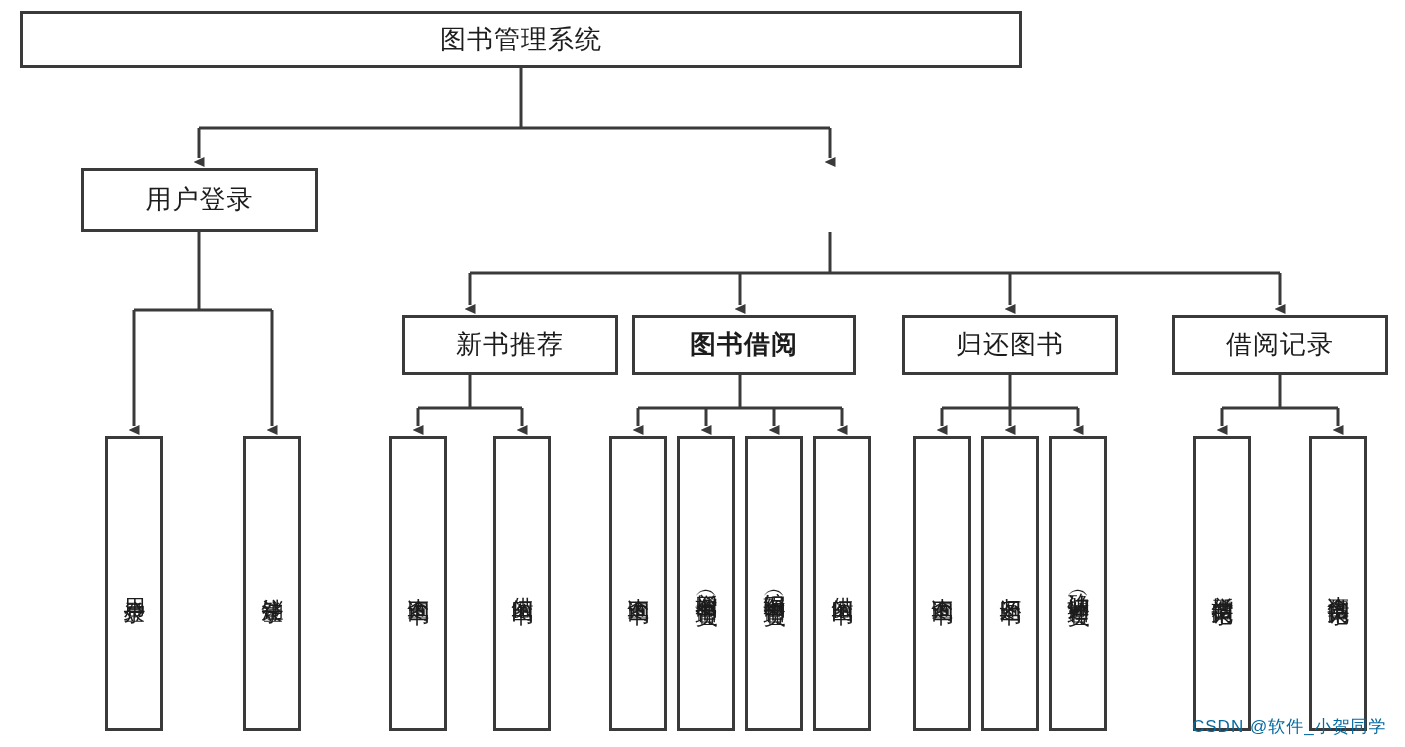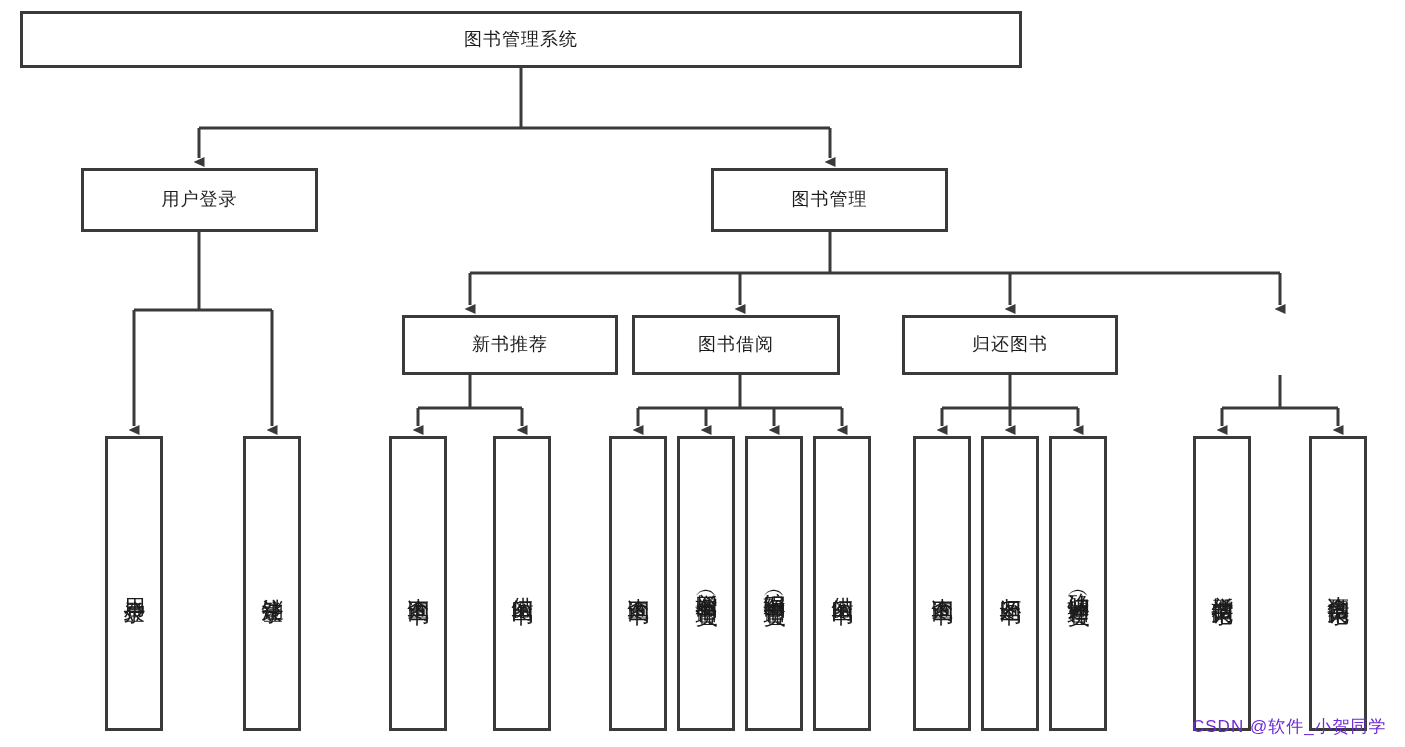--- a/index.html
+++ b/index.html
@@ -27,21 +27,21 @@
     position: absolute;
     box-sizing: border-box;
     border: 3px solid #3a3a3a;
     background: #ffffff;
     display: flex;
     align-items: center;
     justify-content: center;
     color: #1c1c1c;
   }
   .node.horiz {
-    font-size: 18px;
+    font-size: 26px;
     letter-spacing: 1px;
     line-height: 1.2;
   }
   .node.vert {
     writing-mode: vertical-rl;
     text-orientation: upright;
     font-size: 22px;
     line-height: 1.22;
     letter-spacing: 2px;
     padding: 4px 0;
@@ -49,21 +49,21 @@
   }
   .node.vert .vtext {
     writing-mode: vertical-rl;
     text-orientation: upright;
     display: block;
     text-align: center;
   }
   .watermark {
     position: absolute;
     font-size: 17px;
-    color: #6d28d9;
+    color: #0369a1;
     letter-spacing: 1px;
     white-space: nowrap;
     font-family: "Liberation Sans", "DejaVu Sans", sans-serif;
   }
 </style>
 </head>
 <body>
 
 <div id="canvas">
 
@@ -119,28 +119,28 @@
       <path d="M1222,408 L1338,408"></path>
       <path d="M1222,408 L1222,426" marker-end="url(#arrow)"></path>
       <path d="M1338,408 L1338,426" marker-end="url(#arrow)"></path>
     </g>
   </svg>
 
   <div class="node horiz" style="left:20px; top:11px; width:1002px; height:57px;">图书管理系统</div>
 
   <div class="node horiz" style="left:81px; top:168px; width:237px; height:64px;">用户登录</div>
 
-  <div class="node horiz" style="left:711px; top:168px; width:237px; height:64px;">图书管理</div>
 
   <div class="node horiz" style="left:362px; top:315px; width:216px; height:60px;margin-left:40px;">新书推荐</div>
 
-  <div class="node horiz" style="left:632px; top:315px; width:208px; height:60px;">图书借阅</div>
+  <div class="node horiz" style="left:632px; top:315px; width:224px; height:60px;font-weight:bold;">图书借阅</div>
 
   <div class="node horiz" style="left:902px; top:315px; width:216px; height:60px;">归还图书</div>
 
+  <div class="node horiz" style="left:1172px; top:315px; width:216px; height:60px;">借阅记录</div>
 
   <div class="node vert" style="left:105px; top:436px; width:58px; height:295px;">
     <span class="vtext">用户登录</span>
   </div>
 
   <div class="node vert" style="left:243px; top:436px; width:58px; height:295px;">
     <span class="vtext">注销登录</span>
   </div>
 
   <div class="node vert" style="left:389px; top:436px; width:58px; height:295px;">

